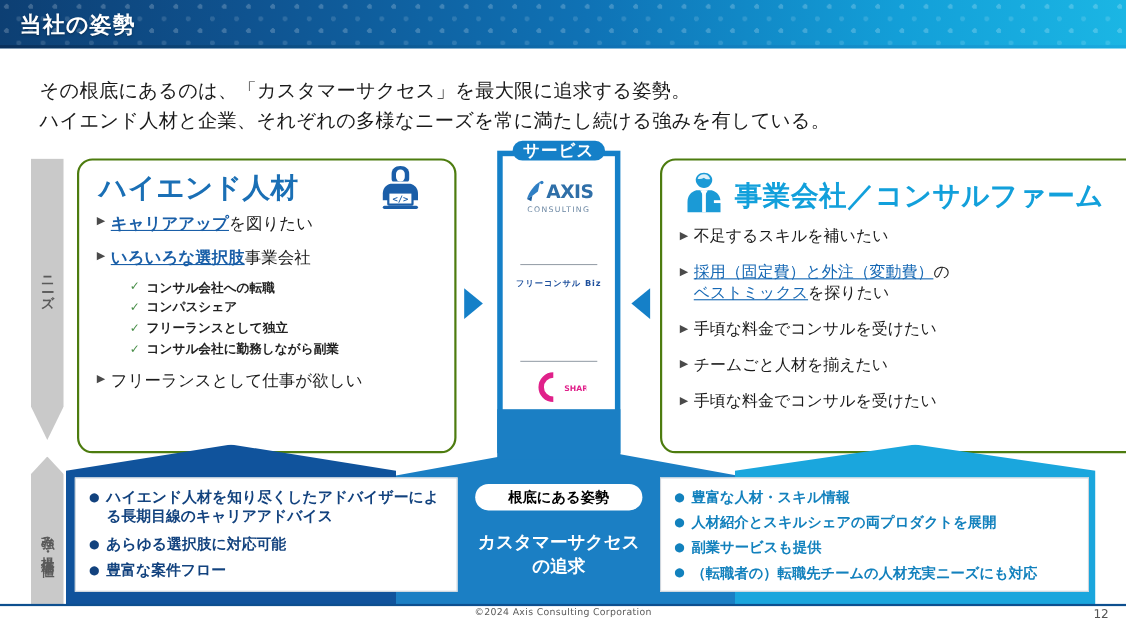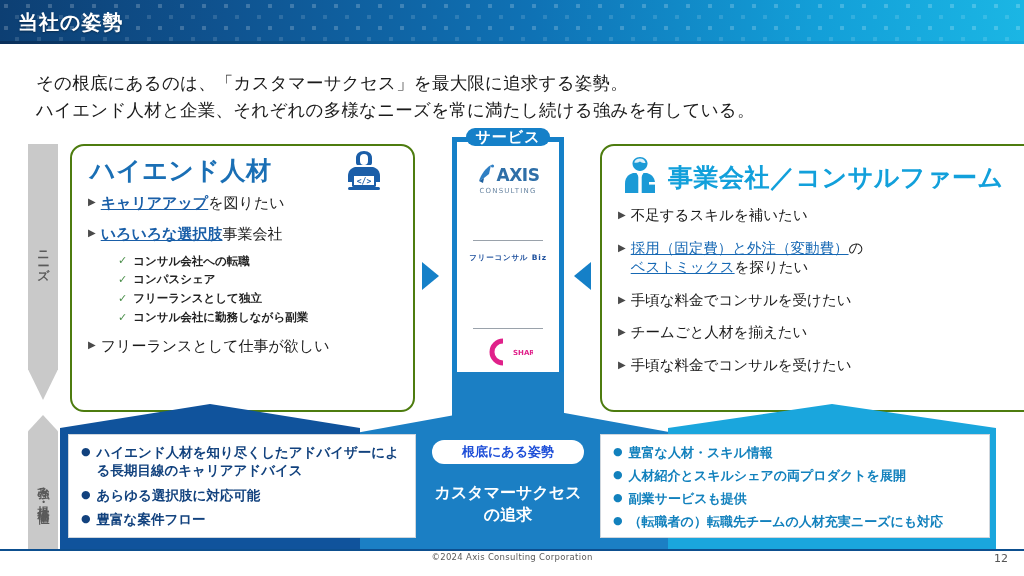--- a/index.html
+++ b/index.html
@@ -185,21 +185,21 @@
   .wb-right .bl-item{color:#1281bd;font-size:13px;margin-bottom:6px;}
   .dot{font-size:11px;line-height:1.5;flex:0 0 auto;}
   .wb-left .dot{color:#12427e;}
   .wb-right .dot{color:#1281bd;}
 
   
   .cs-pill{
     position:absolute;left:432px;top:440px;width:152px;height:24px;
     background:#ffffff;border-radius:12px;
     display:flex;align-items:center;justify-content:center;
-    font-size:13px;font-weight:bold;color:#1d4ed8;
+    font-size:13px;font-weight:bold;color:#000000;
     z-index:3;
   }
   .cs-text{
     position:absolute;left:418px;top:470px;width:180px;
     text-align:center;color:#ffffff;font-size:16px;font-weight:bold;
     line-height:1.35;z-index:3;margin-top:12px;
   }
 
   
   .footer-rule{

